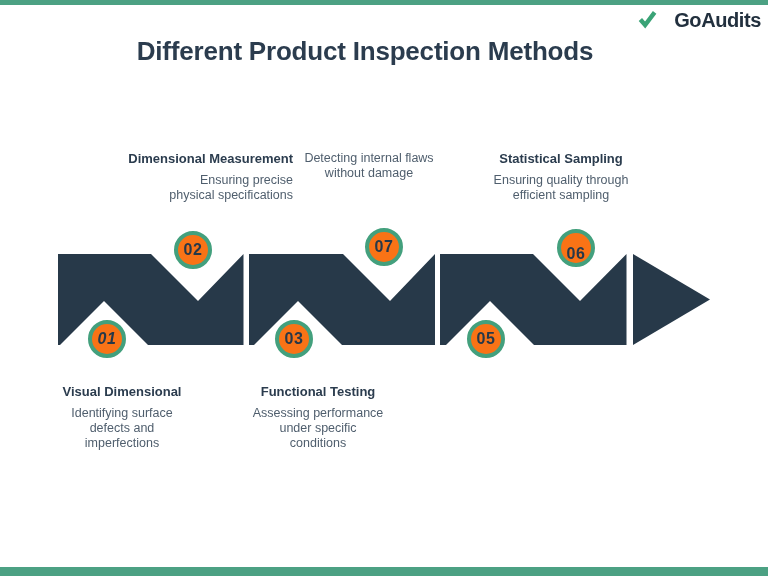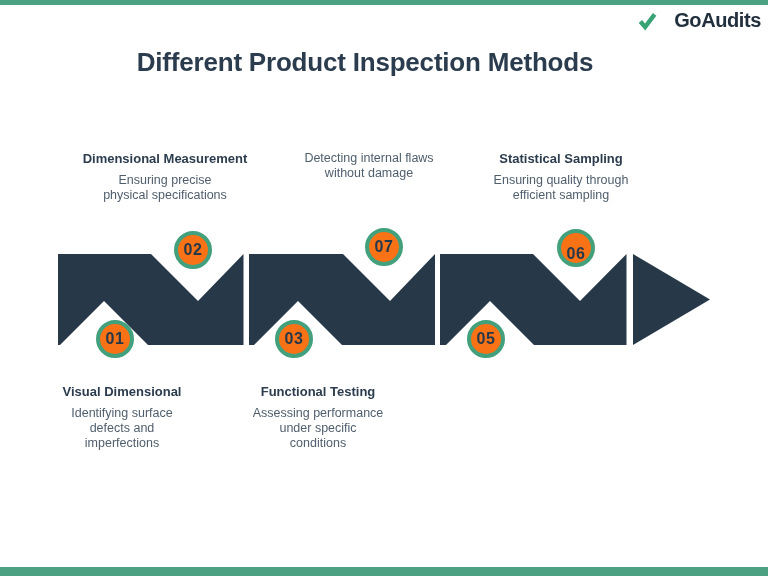--- a/index.html
+++ b/index.html
@@ -15,26 +15,26 @@
   body{
     position:relative;
     background:#ffffff;
     overflow:hidden;
     font-family:"Liberation Sans","DejaVu Sans",sans-serif;
   }
   .accent-bar{position:absolute;left:0;width:768px;background:var(--accent-green);}
   .accent-bar.top{top:0;height:5px;}
   .accent-bar.bottom{top:567px;height:9px;}
 
-  .logo{position:absolute;top:9px;right:7px;display:flex;align-items:center;gap:17px;}
+  .logo{position:absolute;top:9px;right:7px;display:flex;gap:17px;}
   .logo .check{width:19px;height:19px;margin-top:1px;}
   .logo-text{font-size:20px;font-weight:700;color:#22303E;letter-spacing:-0.4px;}
 
   .title{
-    position:absolute;top:47px;left:0;width:730px;
+    position:absolute;top:36px;left:0;width:730px;
     text-align:center;font-size:26px;font-weight:700;
     color:var(--heading-navy);letter-spacing:-0.2px;
   }
 
   .band{position:absolute;top:0;left:0;width:768px;height:576px;}
   .seg{fill:var(--dark-navy);}
 
   .label{position:absolute;transform:translateX(-50%);text-align:center;width:220px;}
   .label-title{font-size:13px;font-weight:700;color:var(--heading-navy);margin-bottom:7px;}
   .label-desc{font-size:12.5px;line-height:15px;color:var(--muted-text);white-space:pre-line;}
@@ -55,21 +55,21 @@
 
 <div class="logo">
   <svg class="check" viewBox="0 0 24 24">
     <path d="M3 12 L9 19 L21 3" fill="none" stroke="var(--check-green)" stroke-width="5.5" stroke-linecap="butt"></path>
   </svg>
   <span class="logo-text">GoAudits</span>
 </div>
 
 <h1 class="title">Different Product Inspection Methods</h1>
 
-<div class="label" style="left:165px;top:151px;">
+<div class="label" style="left:183px;top:151px;text-align:right;">
   <div class="label-title">Dimensional Measurement</div>
   <div class="label-desc">Ensuring precise
 physical specifications</div>
 </div>
 <div class="label" style="left:369px;top:151px;">
   <div class="label-desc">Detecting internal flaws
 without damage</div>
 </div>
 <div class="label" style="left:561px;top:151px;">
   <div class="label-title">Statistical Sampling</div>
@@ -77,21 +77,21 @@
 efficient sampling</div>
 </div>
 
 <svg class="band" viewBox="0 0 768 576">
   <polygon class="seg" points="58,254 151,254 198,301 243.5,254 243.5,345 148,345 104,301 60,345 58,345"></polygon>
   <polygon class="seg" points="249,254 343,254 390,301 435,254 435,345 342,345 298,301 254,345 249,345"></polygon>
   <polygon class="seg" points="440,254 533,254 580,301 626.5,254 626.5,345 534,345 490,301 446,345 440,345"></polygon>
   <polygon class="seg" points="633,254 710,299.5 633,345"></polygon>
 </svg>
 
-<div class="chip" style="left:96px;top:320px;">
+<div class="chip" style="left:88px;top:320px;font-style:italic;">
     <span>01</span>
   </div>
 <div class="chip" style="left:174px;top:231px;">
     <span>02</span>
   </div>
 <div class="chip" style="left:275px;top:320px;">
     <span>03</span>
   </div>
 <div class="chip" style="left:365px;top:228px;">
     <span>07</span>

